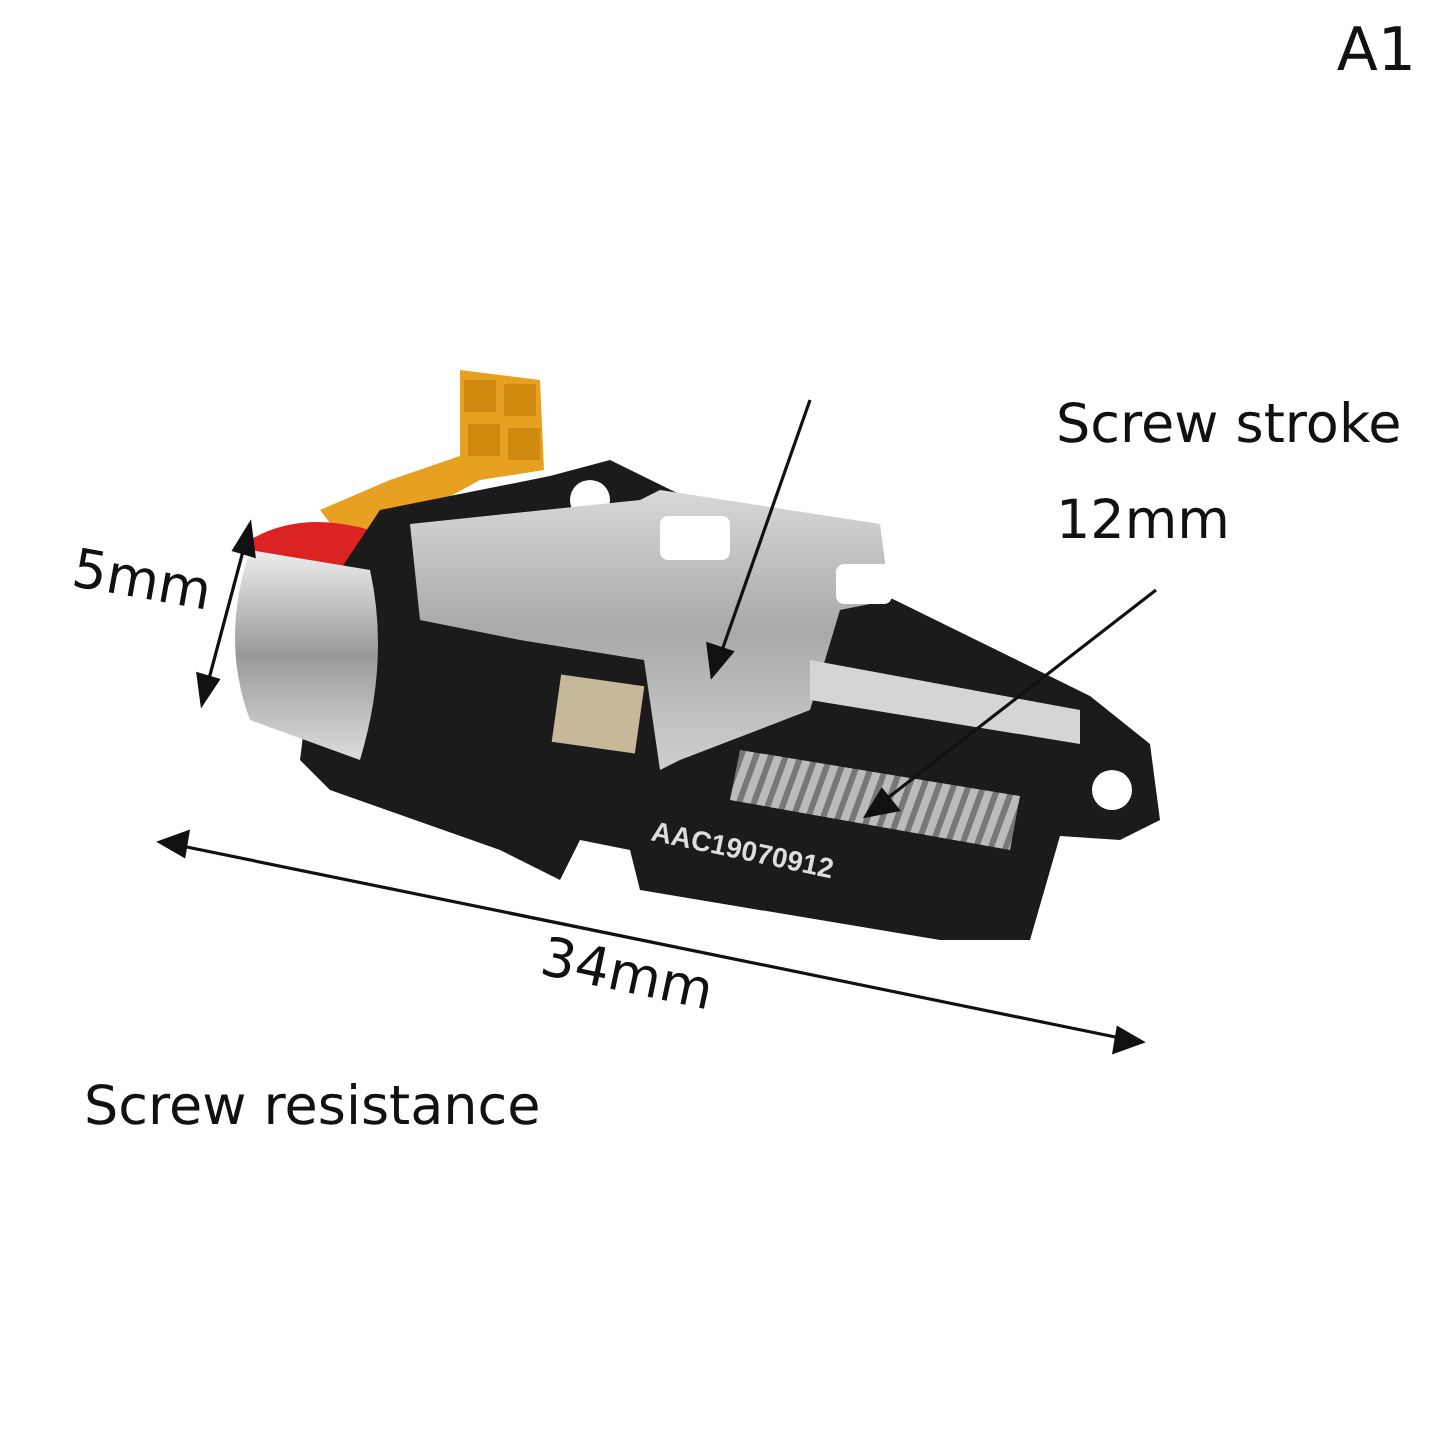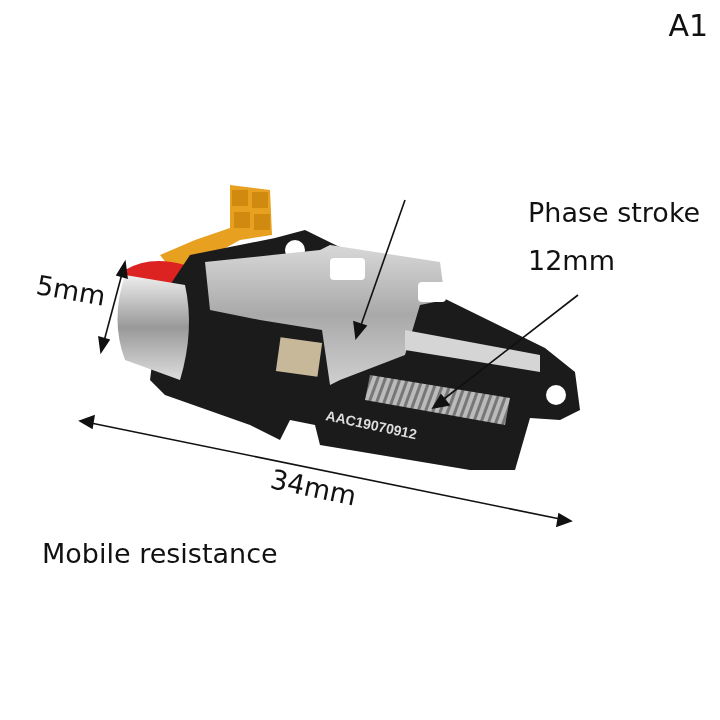--- a/index.html
+++ b/index.html
@@ -65,18 +65,18 @@
         <polygon points="433,408 441,395 449,405"></polygon>
       <line x1="86" y1="422" x2="565" y2="520"></line>
         <polygon points="80,421 94,416 92,428"></polygon>
         <polygon points="571,521 557,526 559,514"></polygon>
       <line x1="123" y1="270" x2="103" y2="345"></line>
         <polygon points="125,262 127,278 117,275"></polygon>
         <polygon points="101,352 99,337 109,340"></polygon>
     </g>
   </svg>
 
-  <div class="lbl" style="left:528px;top:197px;">Phase stroke</div>
+  <div class="lbl" style="left:528px;top:197px;">Screw stroke</div>
   <div class="lbl" style="left:528px;top:245px;text-align:center;">12mm</div>
   <div class="lbl" style="left:36px;top:275px;transform:rotate(10deg);">5mm</div>
   <div class="lbl" style="left:270px;top:472px;transform:rotate(12deg);">34mm</div>
-  <div class="lbl" style="left:42px;top:538px;">Mobile resistance</div>
+  <div class="lbl" style="left:42px;top:538px;">Screw resistance</div>
 </div>
 
 </body></html>

